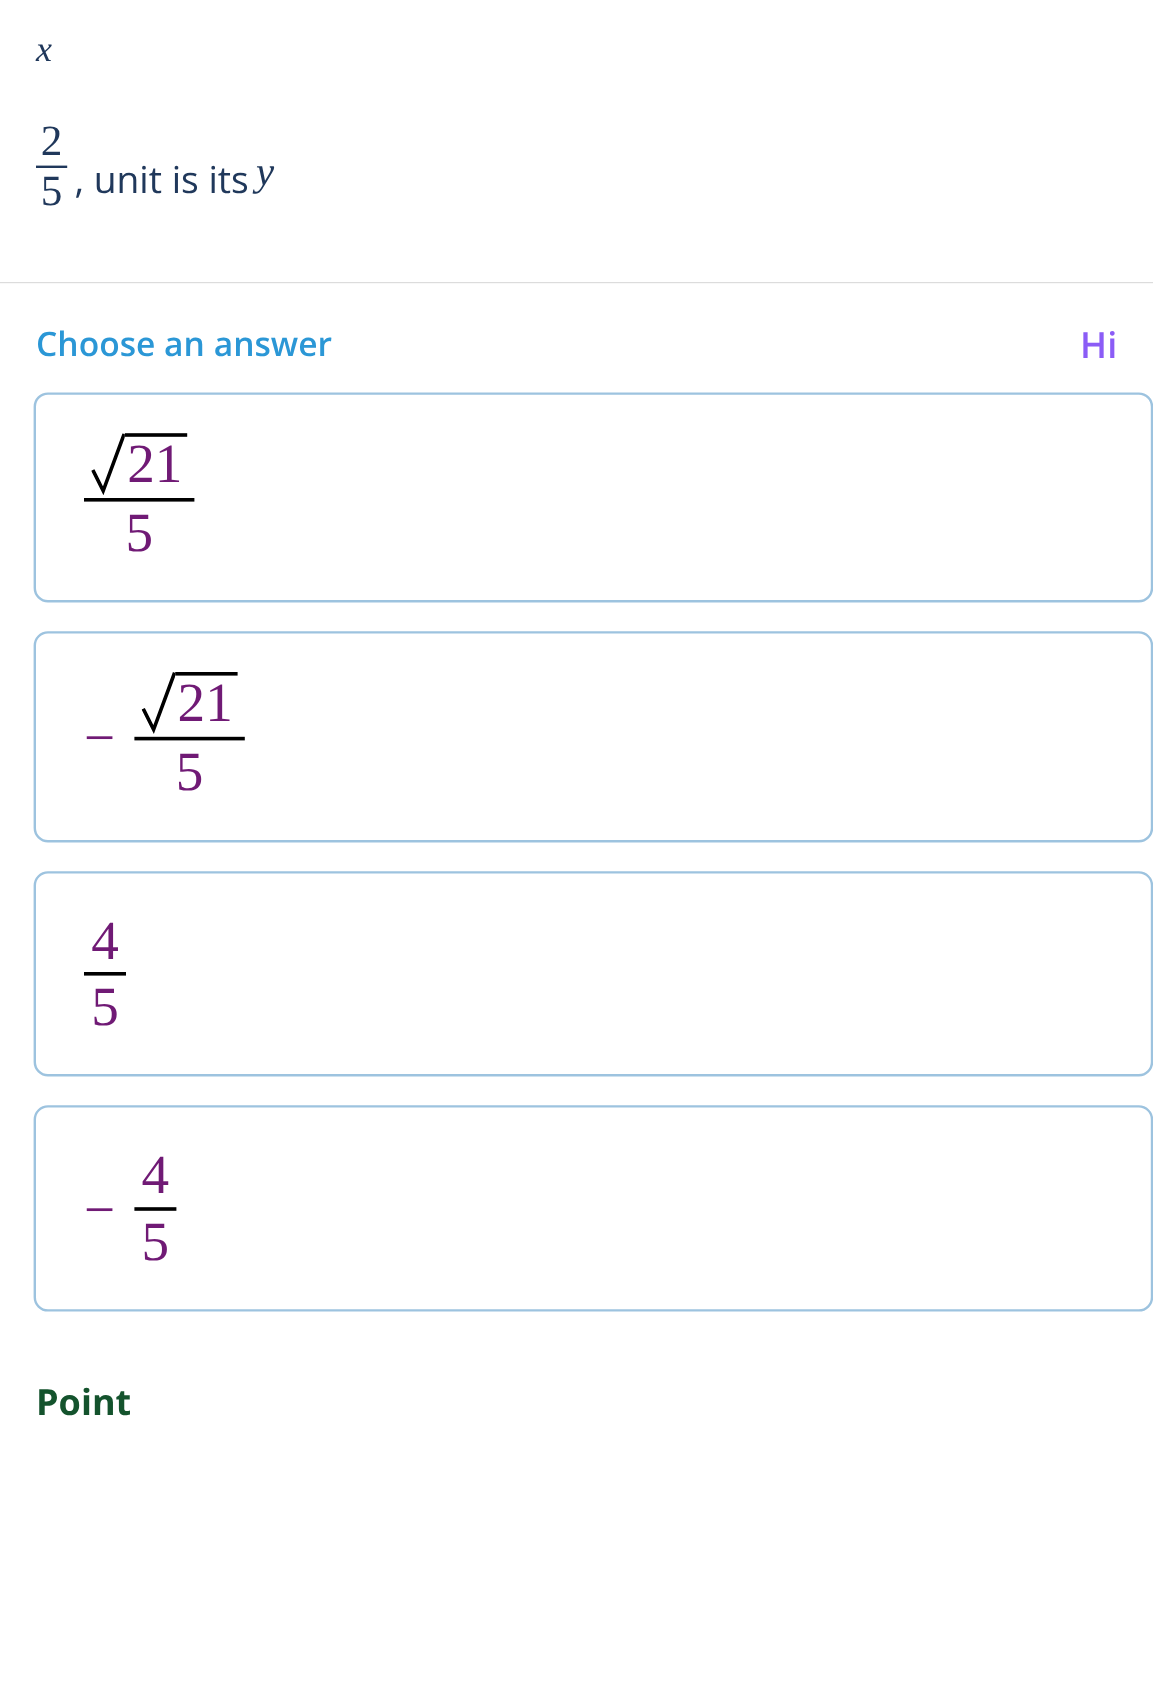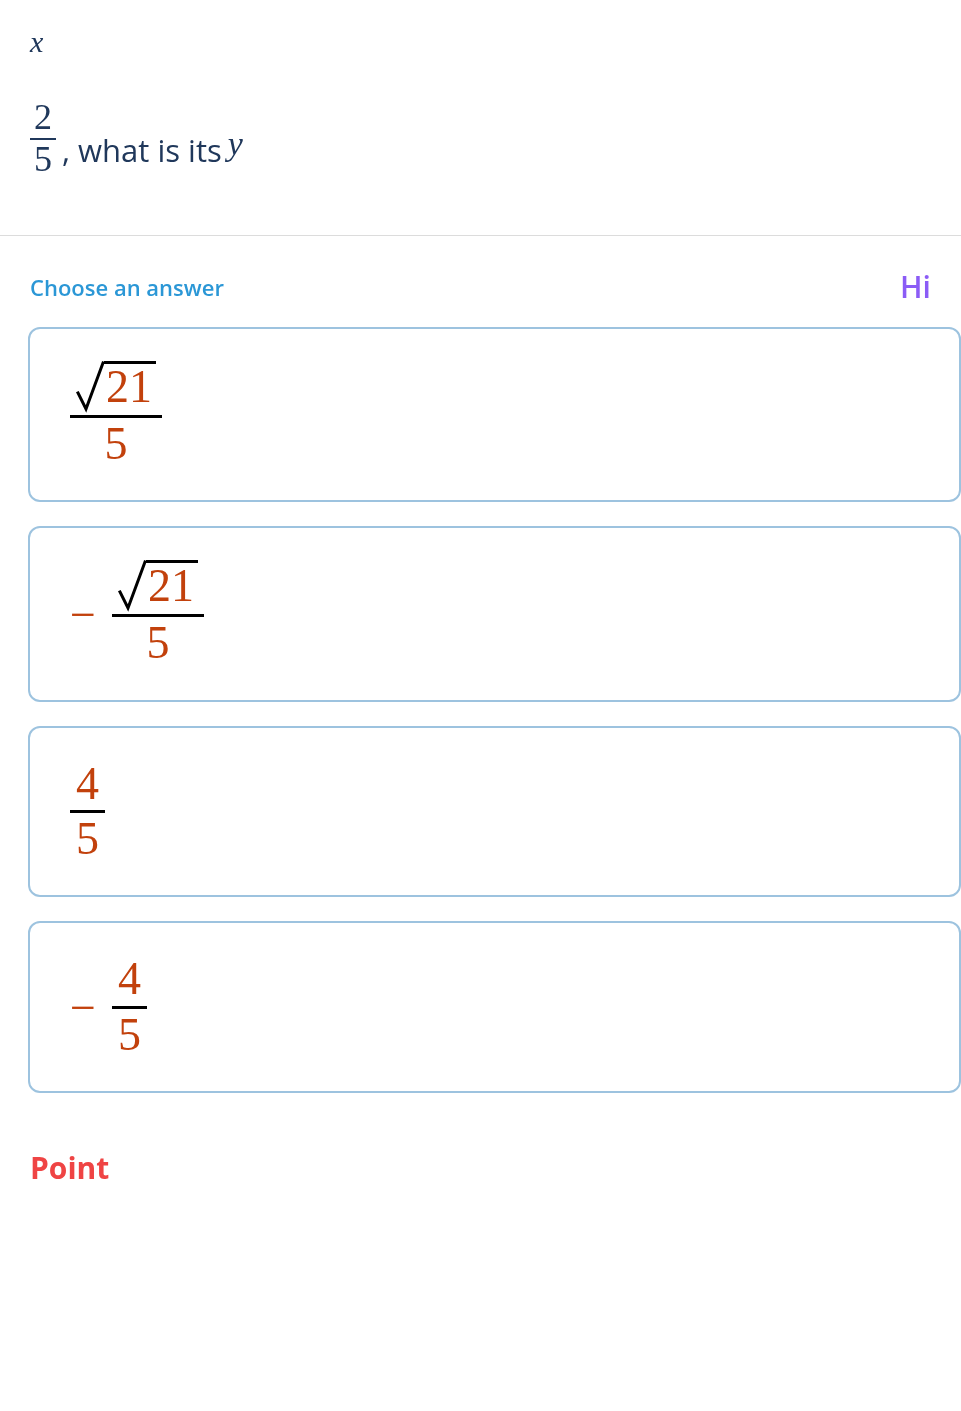--- a/index.html
+++ b/index.html
@@ -61,21 +61,21 @@
     width: 100%;
   }
   .choose-row {
     display: flex;
     justify-content: space-between;
     align-items: center;
     padding: 30px 30px 20px 30px;
   }
   .choose-label {
     color: #2b97d6;
-    font-size: 22px;
+    font-size: 28px;
     font-weight: 600;
   }
   .hint-label {
     color: #8b5cf6;
     font-size: 30px;
     font-weight: 600;
   }
   .answers {
     padding: 0 0 0 28px;
   }
@@ -86,21 +86,21 @@
     margin-bottom: 24px;
     min-height: 160px;
     display: flex;
     align-items: center;
     cursor: pointer;
     background: #fff;
   }
   .ans-math {
     font-family: "Times New Roman", serif;
     font-size: 46px;
-    color: #c2410c;
+    color: #701a75;
     display: flex;
     align-items: center;
     gap: 8px;
   }
   .ans-frac {
     display: inline-flex;
     flex-direction: column;
     align-items: center;
     line-height: 1.05;
   }
@@ -136,39 +136,39 @@
     height: 49px;
     display: flex;
     align-items: center;
     margin-top: 0px;
   }
   .neg-sign {
     font-size: 46px;
     margin-right: 8px;
   }
   .point-label {
-    color: #ef4444;
+    color: #14532d;
     font-size: 30px;
     font-weight: 700;
     padding: 30px 30px 0 30px;
   }
 </style>
 </head>
 <body>
 
 <div class="question-area">
   <div class="question-line">
     <span class="math-var sup">x</span>
   </div>
   <div class="question-line" style="margin-top:6px;">
     <span class="frac">
       <span class="num">2</span>
       <span class="den">5</span>
     </span>
-    <span>, what is its </span>
+    <span>, unit is its </span>
     <span class="math-var" style="font-size:34px; position:relative; top:-4px;">y</span>
   </div>
 </div>
 
 <div class="divider"></div>
 
 <div class="choose-row">
   <div class="choose-label">Choose an answer</div>
   <div class="hint-label">Hi</div>
 </div>

